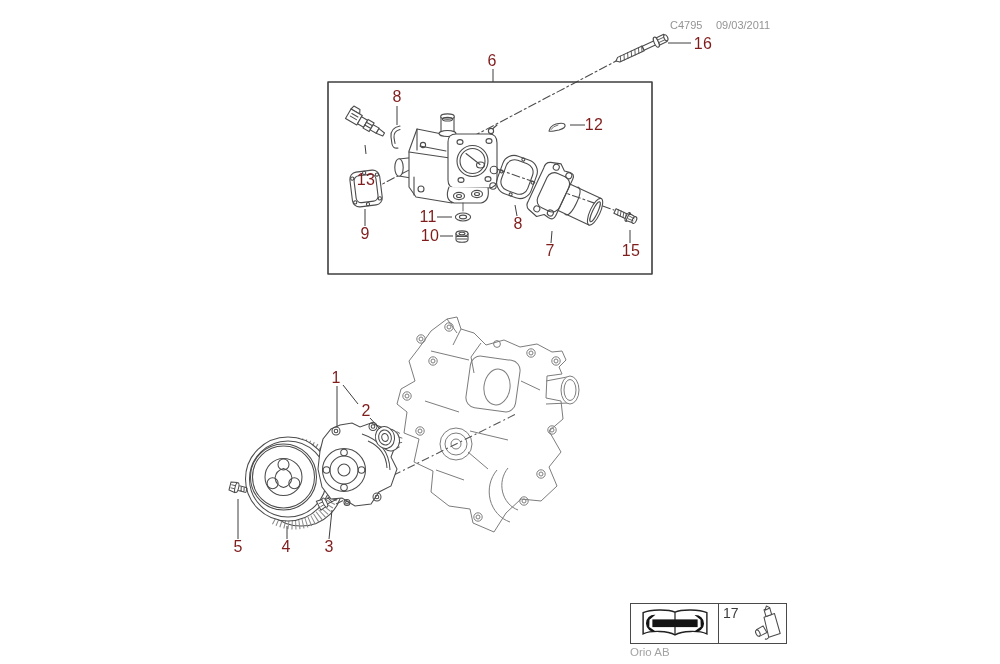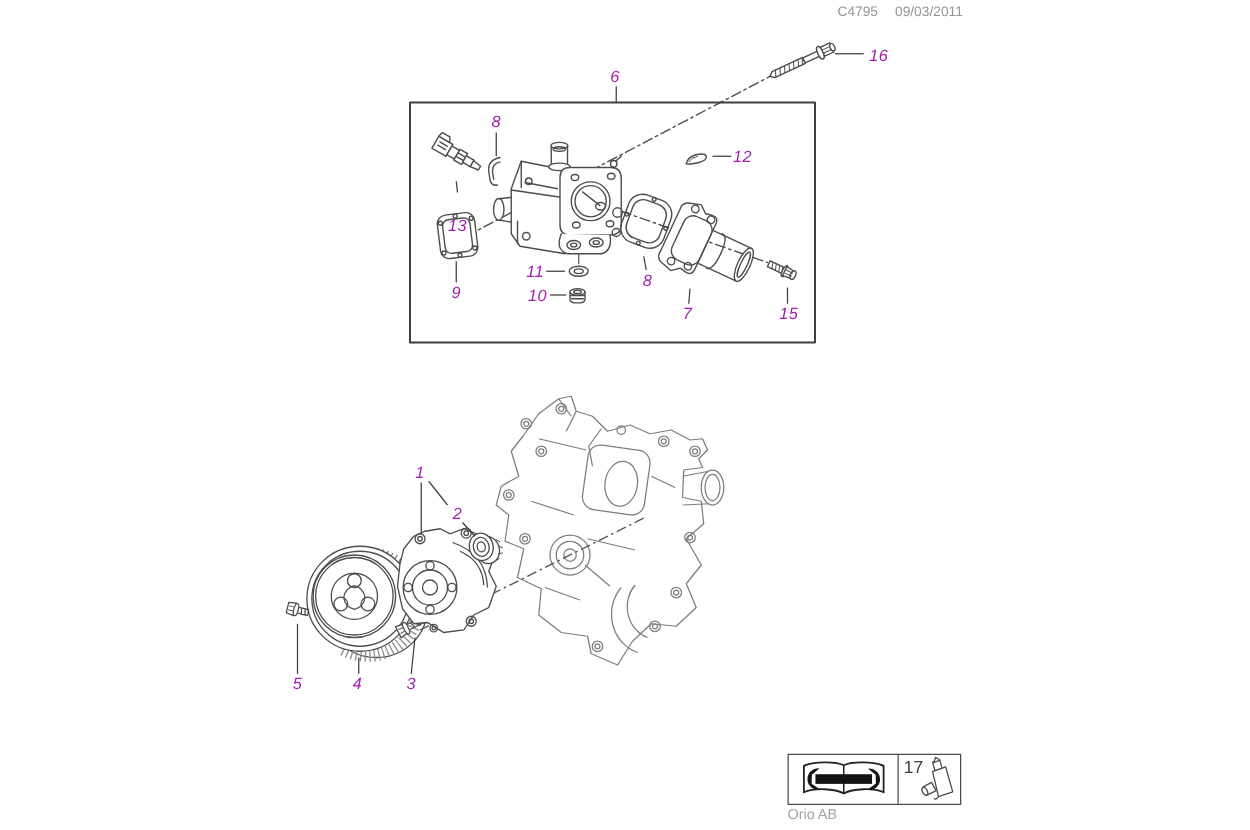--- a/index.html
+++ b/index.html
@@ -1,22 +1,22 @@
 <!DOCTYPE html>
 <html><head>
 <meta charset="utf-8">
 <style>
   html,body{margin:0;padding:0;background:#fff;}
   .page{position:relative;width:1000px;height:664px;background:#ffffff;overflow:hidden;
         font-family:"Liberation Sans",sans-serif;}
   .art{position:absolute;left:0;top:0;}
-  .hdr-text{position:absolute;top:4px;font-size:11px;color:#949494;}
-  .callout{position:absolute;transform:translate(-50%,-50%);font-size:13px;color:#a21caf;
-           letter-spacing:.3px;white-space:nowrap;font-style:italic;}
-  .legend{position:absolute;left:630px;top:603px;width:139px;height:41px;box-sizing:border-box;
+  .hdr-text{position:absolute;top:19px;font-size:11px;color:#949494;}
+  .callout{position:absolute;transform:translate(-50%,-50%);font-size:16px;color:#7f1d1d;
+           letter-spacing:.3px;white-space:nowrap;}
+  .legend{position:absolute;left:630px;top:603px;width:157px;height:41px;box-sizing:border-box;
           border:1.4px solid #4a4a4a;display:flex;}
   .legend-left{width:88px;box-sizing:border-box;border-right:1.4px solid #4a4a4a;
                display:flex;align-items:center;justify-content:center;}
   .legend-right{flex:1;position:relative;}
   .legend-num{position:absolute;left:4px;top:1px;font-size:14px;color:#3a3a3a;}
   .legend-right svg{position:absolute;right:1px;bottom:0;}
   .brand{position:absolute;left:630px;top:646px;width:139px;text-align:left;
          font-size:11.5px;color:#a3a3a3;}
 </style>
 </head>

